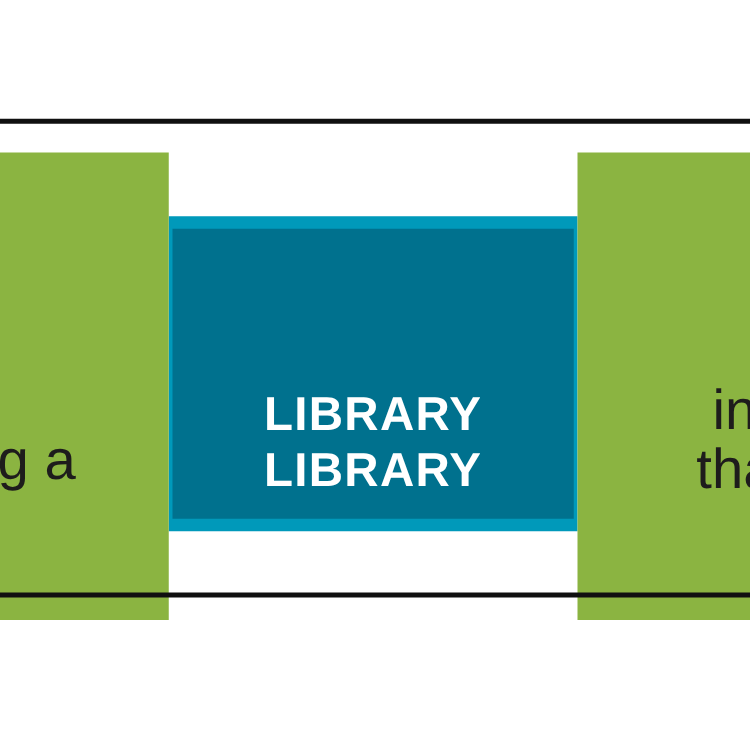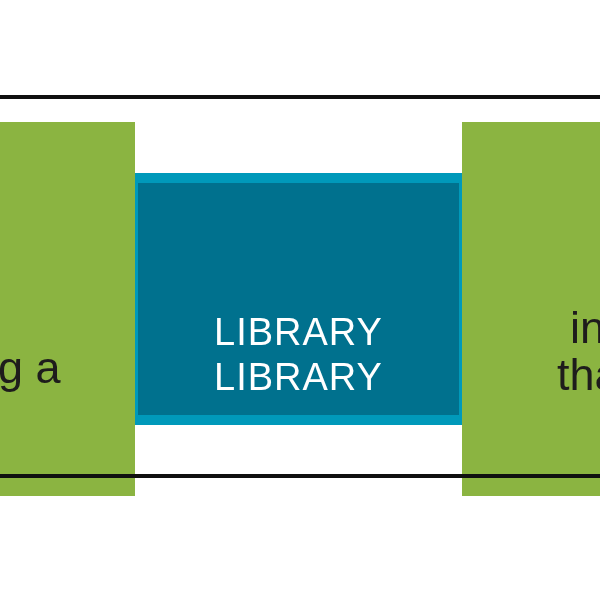--- a/index.html
+++ b/index.html
@@ -53,21 +53,21 @@
     background: var(--teal_dark, #00718e);
   }
   .blue-title {
     position: absolute;
     left: 0;
     right: 0;
     top: 137px;
     text-align: center;
     color: #ffffff;
     font-size: 38px;
-    font-weight: normal;
+    font-weight: bold;
     line-height: 45px;
     letter-spacing: 1px;
     white-space: nowrap;
   }
   .blue-title span { display: block; }
 
   .fragment {
     position: absolute;
     color: var(--text_black, #1e1c1c);
     font-size: 45px;

